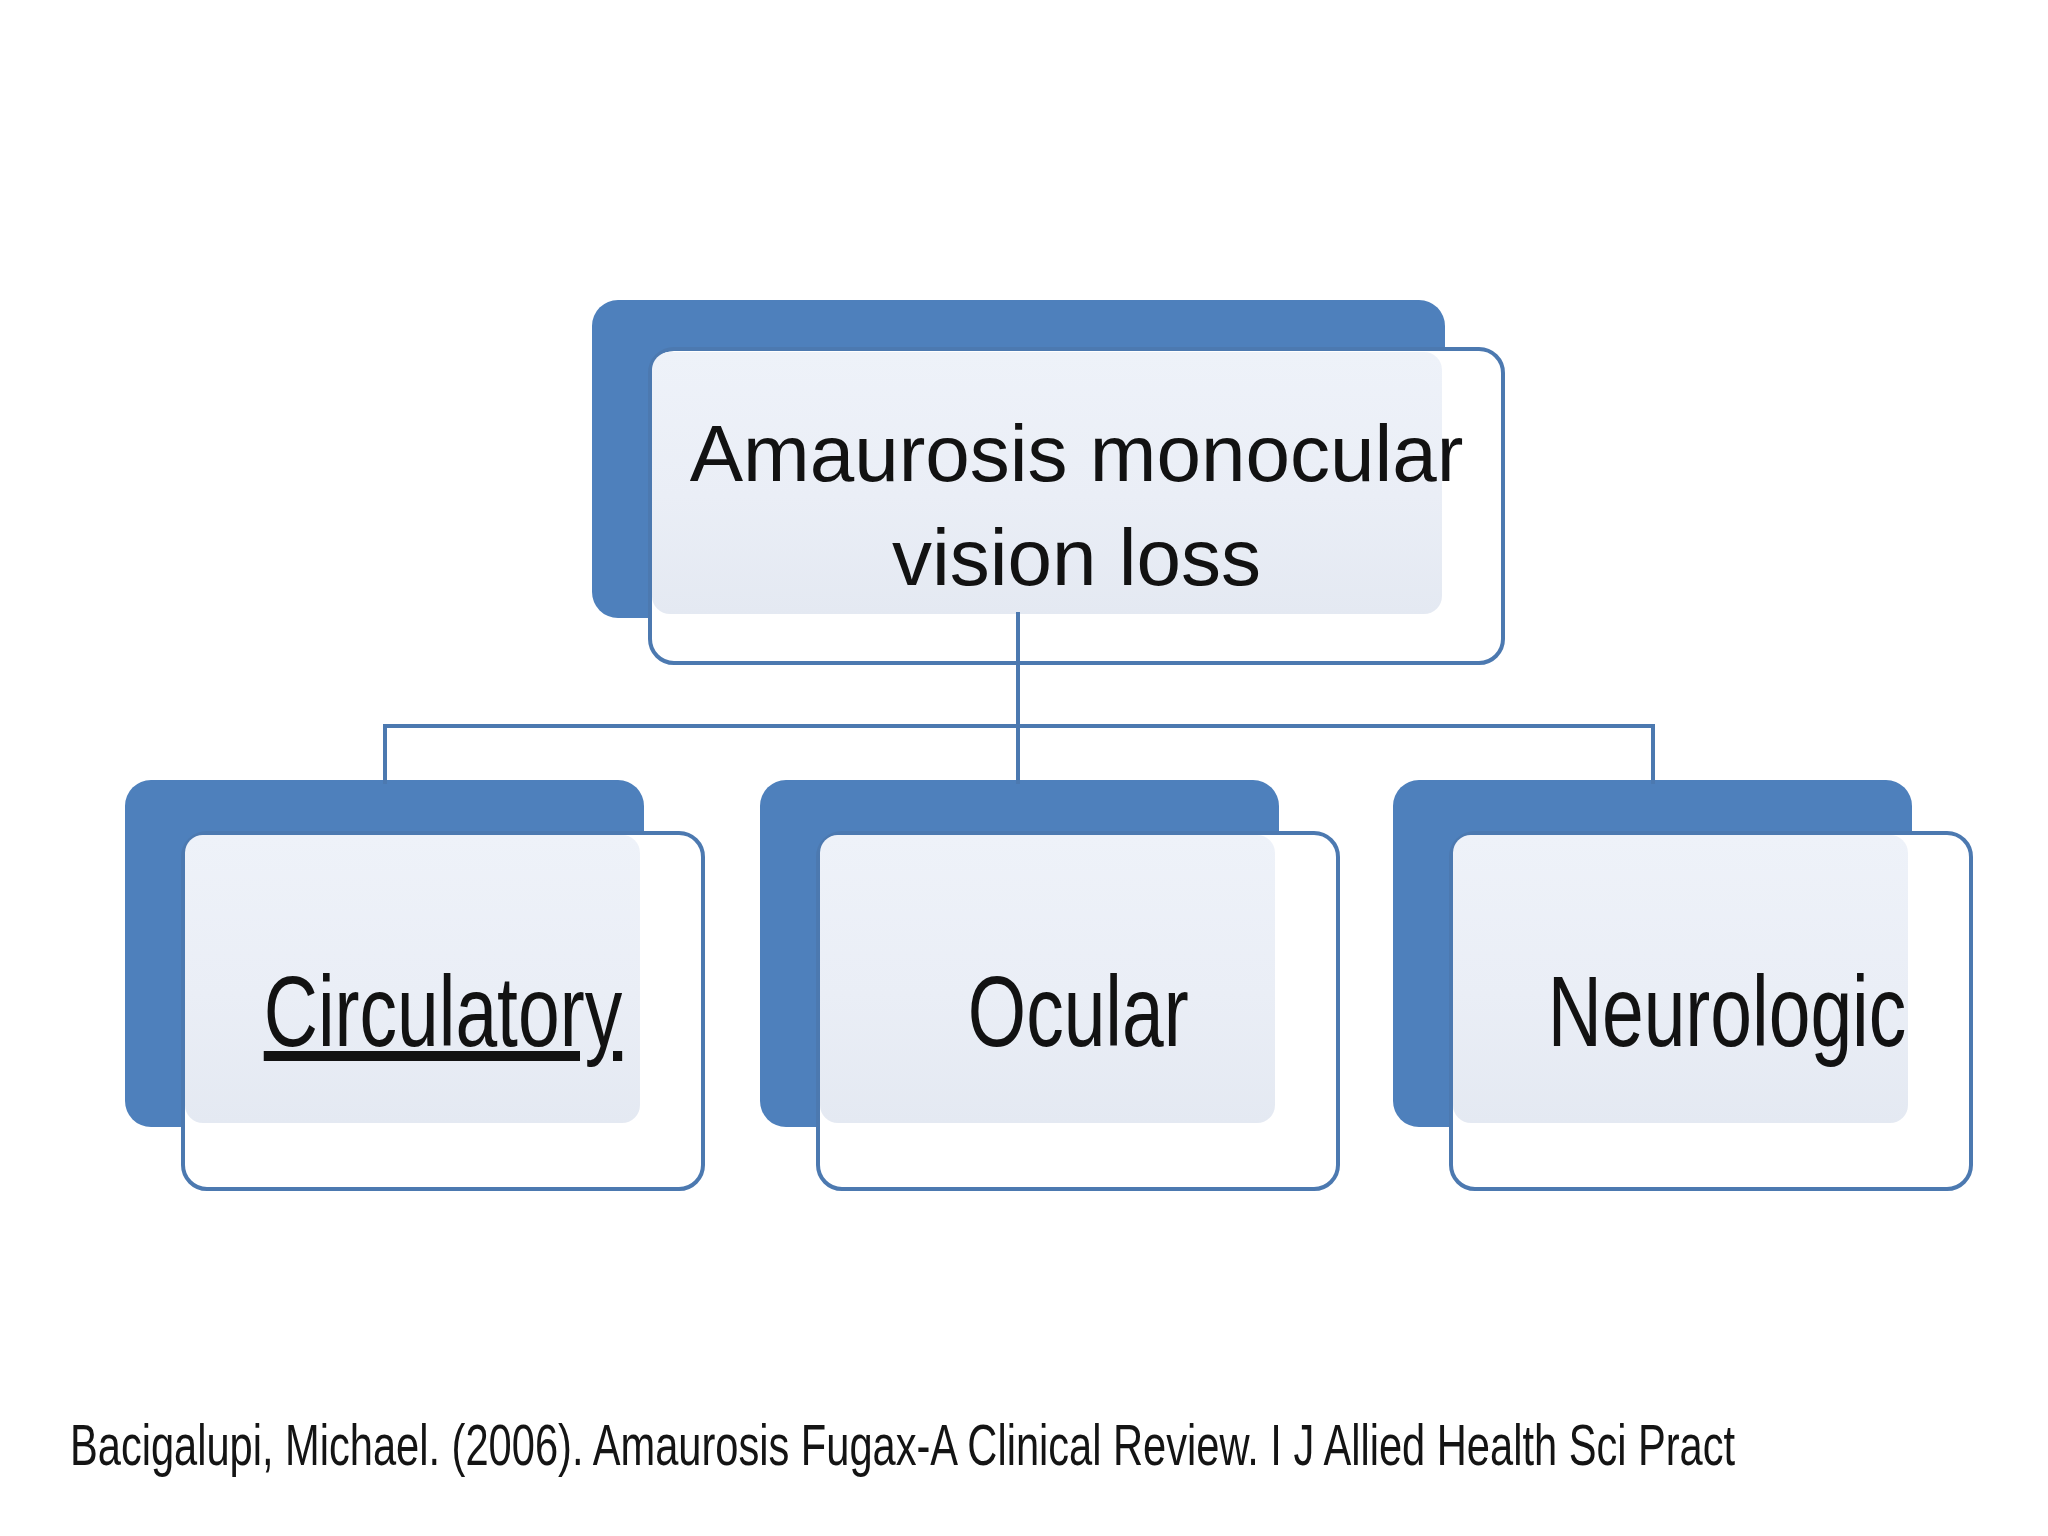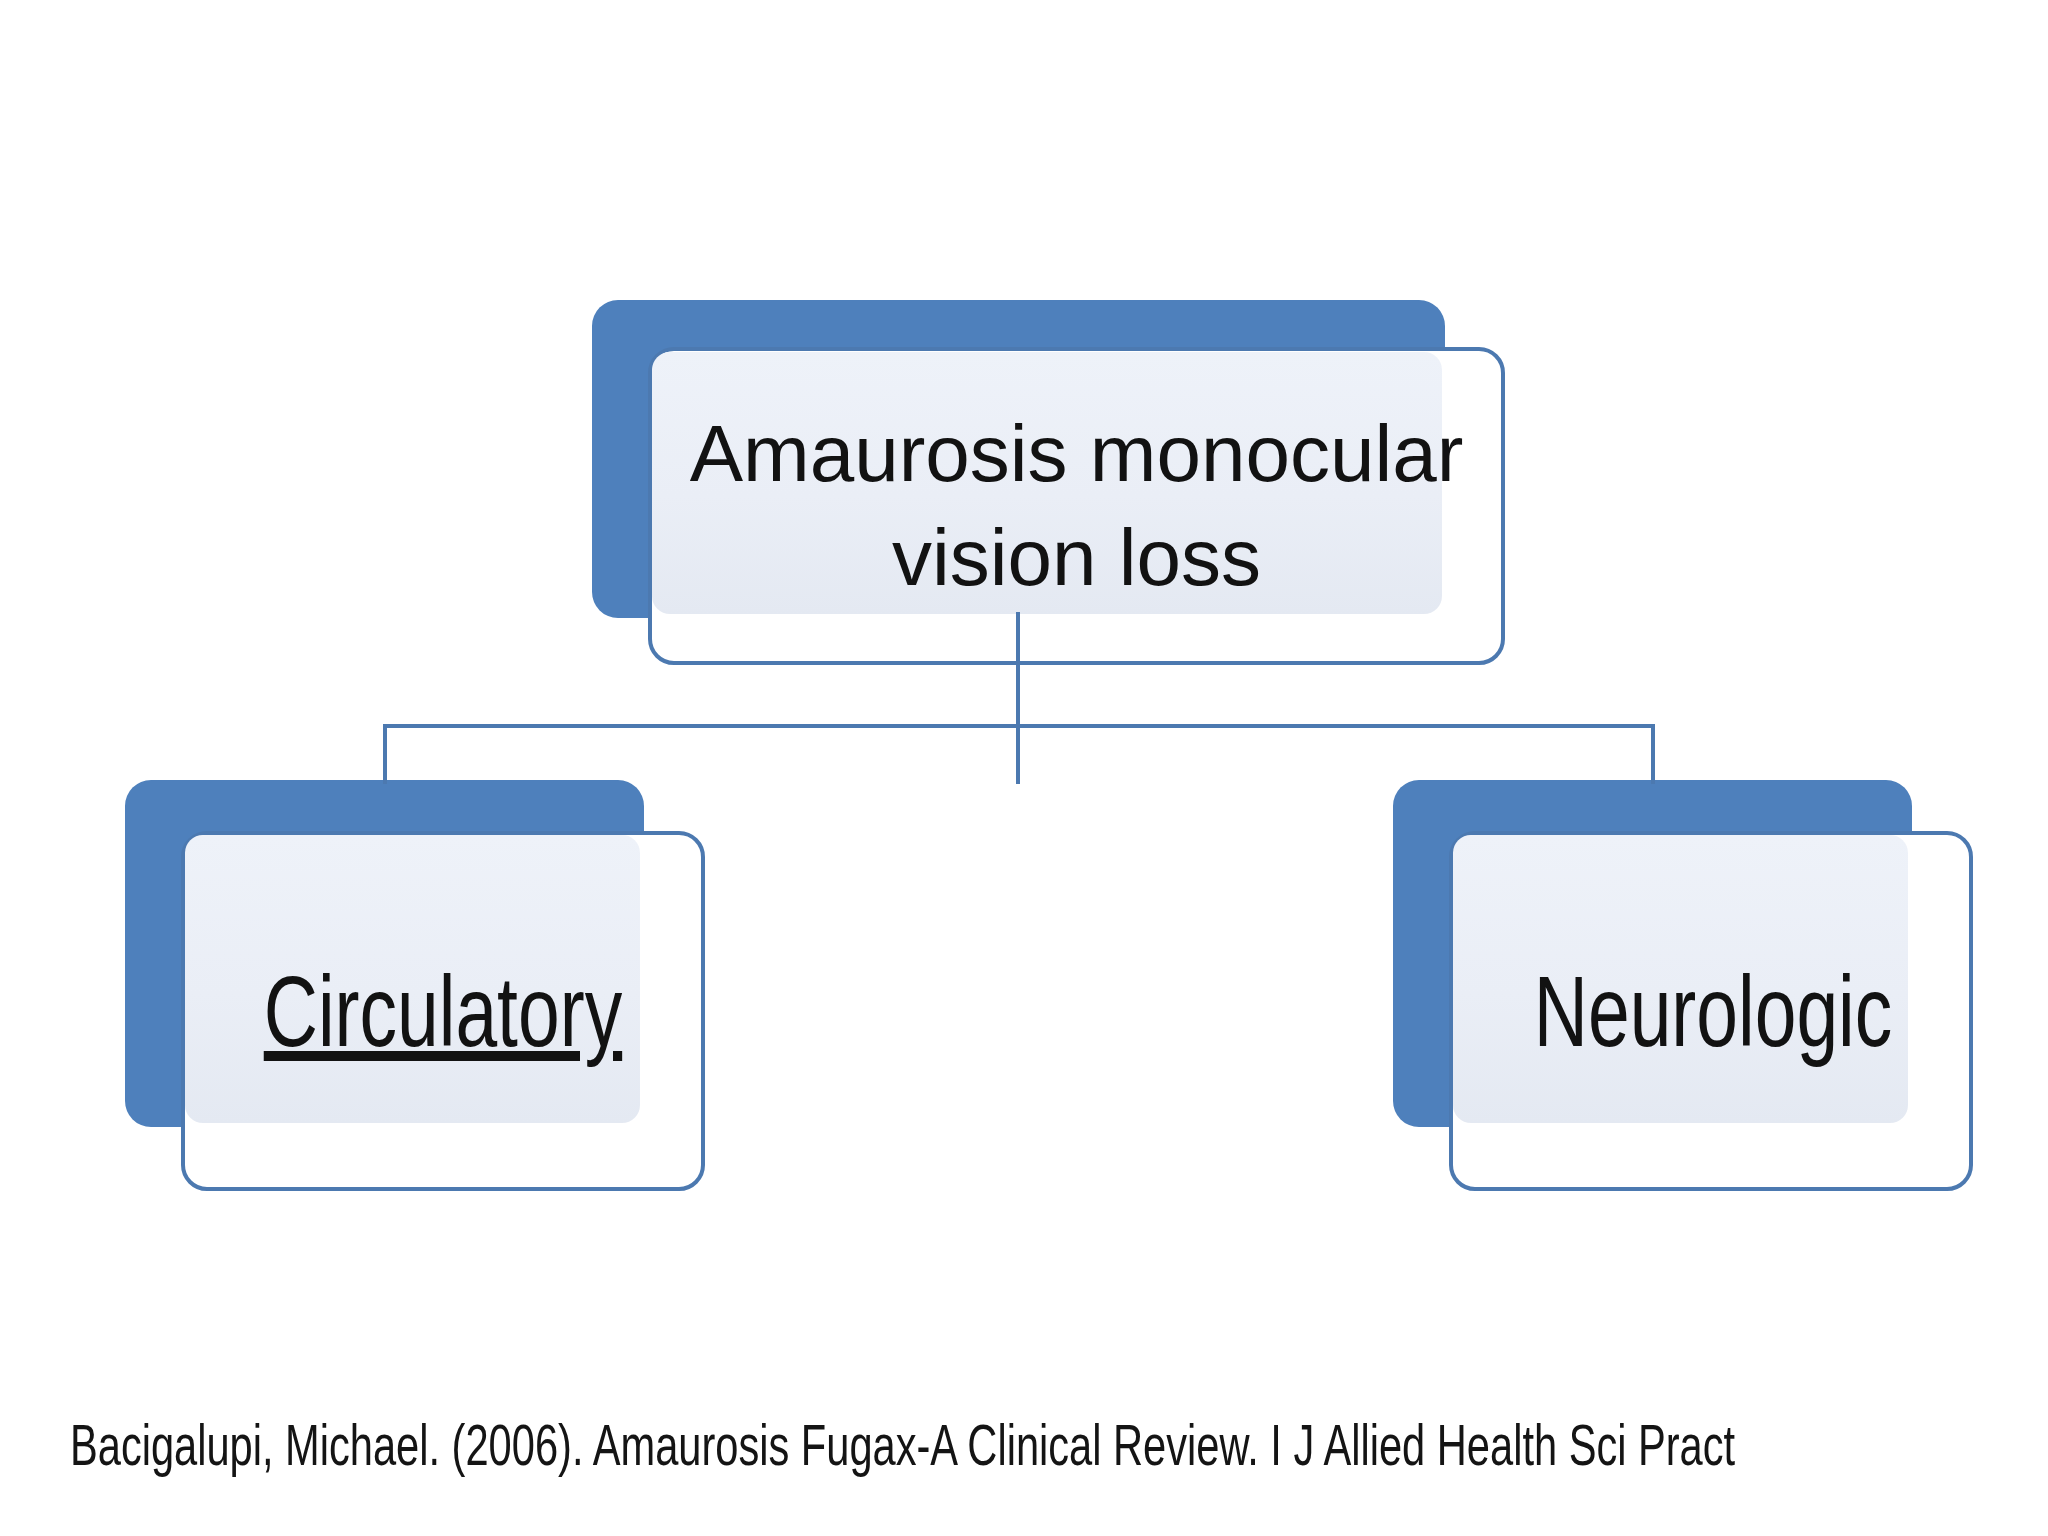--- a/index.html
+++ b/index.html
@@ -86,25 +86,33 @@
 
   <div class="node" style="left:125px; top:780px; width:585px; height:415px;">
     <div class="shape back" style="left:0; top:0; width:519px; height:347px;"></div>
     <div class="shape frame" style="left:56px; top:51px; width:524px; height:360px;"></div>
     <div class="shape fill-panel" style="left:60px; top:55px; width:455px; height:288px;"></div>
     <div class="label child-label" style="left:56px; top:51px; width:524px; height:360px;text-decoration:underline;">
       <span class="squeeze">Circulatory</span>
     </div>
   </div>
 
+  <div class="node" style="left:760px; top:780px; width:585px; height:415px;">
+    <div class="shape back" style="left:0; top:0; width:519px; height:347px;"></div>
+    <div class="shape frame" style="left:56px; top:51px; width:524px; height:360px;"></div>
+    <div class="shape fill-panel" style="left:60px; top:55px; width:455px; height:288px;"></div>
+    <div class="label child-label" style="left:56px; top:51px; width:524px; height:360px;">
+      <span class="squeeze">Ocular</span>
+    </div>
+  </div>
 
   <div class="node" style="left:1393px; top:780px; width:585px; height:415px;">
     <div class="shape back" style="left:0; top:0; width:519px; height:347px;"></div>
     <div class="shape frame" style="left:56px; top:51px; width:524px; height:360px;"></div>
     <div class="shape fill-panel" style="left:60px; top:55px; width:455px; height:288px;"></div>
-    <div class="label child-label" style="left:58px; top:51px; width:524px; height:360px;">
+    <div class="label child-label" style="left:72px; top:51px; width:524px; height:360px;">
       <span class="squeeze">Neurologic</span>
     </div>
   </div>
 
   <div class="citation">Bacigalupi, Michael. (2006). Amaurosis Fugax-A Clinical Review. I J Allied Health Sci Pract</div>
 
 </div>
 
 </body></html>

